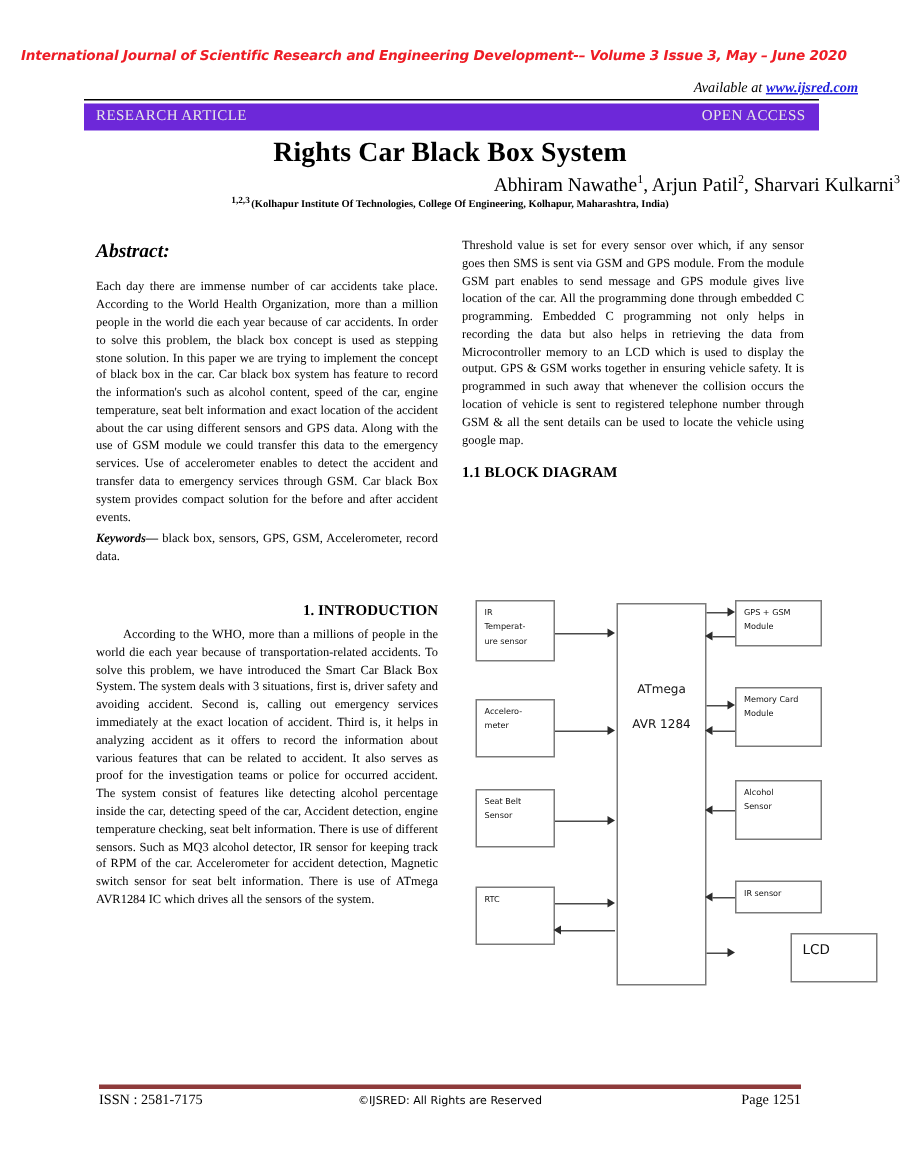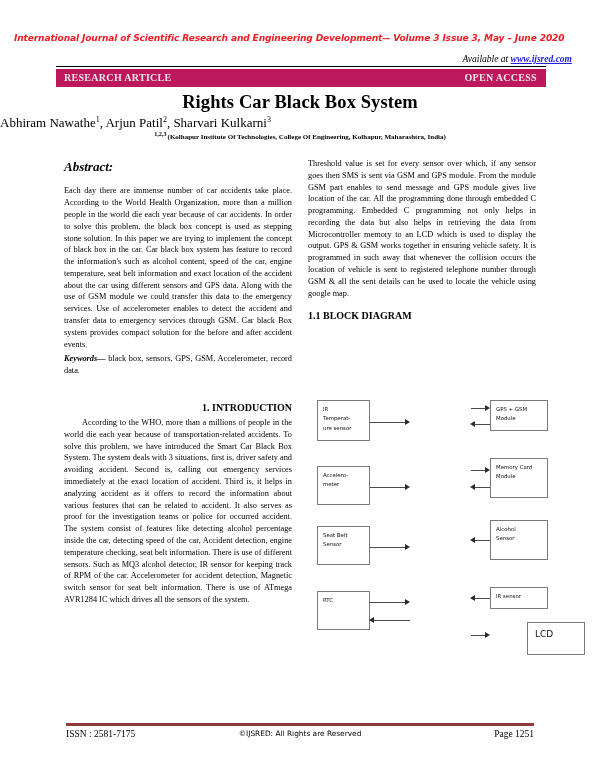--- a/index.html
+++ b/index.html
@@ -58,23 +58,22 @@
     width: 490px;
     height: 1px;
     background: #000000;
   }
   .article-bar {
     position: absolute;
     left: 56px;
     top: 69px;
     width: 490px;
     height: 18px;
-    background: #be185d;
+    background: #6d28d9;
     color: #e8e8e8;
-    font-weight: bold;
   }
   .article-bar .ab-left {
     position: absolute;
     left: 8px;
     top: 3px;
     font-size: 10px;
     letter-spacing: 0.3px;
   }
   .article-bar .ab-right {
     position: absolute;
@@ -91,21 +90,21 @@
     width: 600px;
     text-align: center;
     font-size: 18.5px;
     font-weight: bold;
     letter-spacing: 0.1px;
   }
   .authors {
     position: absolute;
     left: 0; top: 115px;
     width: 600px;
-    text-align: left;
+    text-align: right;
     font-size: 13px;
   }
   .authors sup { font-size: 8px; }
   .affil-wrap {
     position: absolute;
     left: 0; top: 130px;
     width: 600px;
     text-align: center;
     font-size: 7px;
     font-weight: bold;
@@ -278,20 +277,24 @@
     <p class="para para-indent">According to the WHO, more than a millions of people in the world die each year because of transportation-related accidents. To solve this problem, we have introduced the Smart Car Black Box System. The system deals with 3 situations, first is, driver safety and avoiding accident. Second is, calling out emergency services immediately at the exact location of accident. Third is, it helps in analyzing accident as it offers to record the information about various features that can be related to accident. It also serves as proof for the investigation teams or police for occurred accident. The system consist  of features like detecting alcohol percentage inside the car, detecting speed of the car, Accident detection, engine temperature checking, seat belt information. There is use of different sensors. Such as MQ3 alcohol detector, IR sensor for keeping track of RPM of the car. Accelerometer for accident detection, Magnetic switch sensor for seat belt information. There is use of ATmega AVR1284 IC which drives all the sensors of the system.</p>
   </div>
 
   <div class="col col-right">
     <p class="para">Threshold value is set for every sensor over which, if any sensor goes then SMS is sent via GSM and GPS module. From the module GSM part enables to send message and GPS module gives live location of the car. All the programming done through embedded C programming. Embedded C programming not only helps in recording the data but also helps in retrieving the data from Microcontroller memory to an LCD which is used to display the output. GPS &amp; GSM works together in ensuring vehicle safety. It is programmed in such away that whenever the collision occurs the location of vehicle is sent to registered telephone number through GSM &amp; all the sent details can be used to locate the vehicle using google map.</p>
     <div class="sub-head">1.1 BLOCK DIAGRAM</div>
   </div>
 
   <div class="diagram">
 
+    <div class="dgm-mcu" style="left:103px; top:10px; width:60px; height:255px;">
+      <span class="m1">ATmega</span>
+      <span class="m2">AVR 1284</span>
+    </div>
 
     <div class="dgm-box" style="left:9px; top:8px; width:53px; height:41px;">IR<br>Temperat-<br>ure sensor</div>
     <div class="dgm-box" style="left:9px; top:74px; width:53px; height:39px;">Accelero-<br>meter</div>
     <div class="dgm-box" style="left:9px; top:134px; width:53px; height:39px;">Seat Belt<br>Sensor</div>
     <div class="dgm-box" style="left:9px; top:199px; width:53px; height:39px;">RTC</div>
 
     <div class="dgm-box" style="left:182px; top:8px; width:58px; height:31px;">GPS + GSM<br>Module</div>
     <div class="dgm-box" style="left:182px; top:66px; width:58px; height:40px;">Memory Card<br>Module</div>
     <div class="dgm-box" style="left:182px; top:128px; width:58px; height:40px;">Alcohol<br>Sensor</div>
     <div class="dgm-box" style="left:182px; top:195px; width:58px; height:22px;">IR sensor</div>

